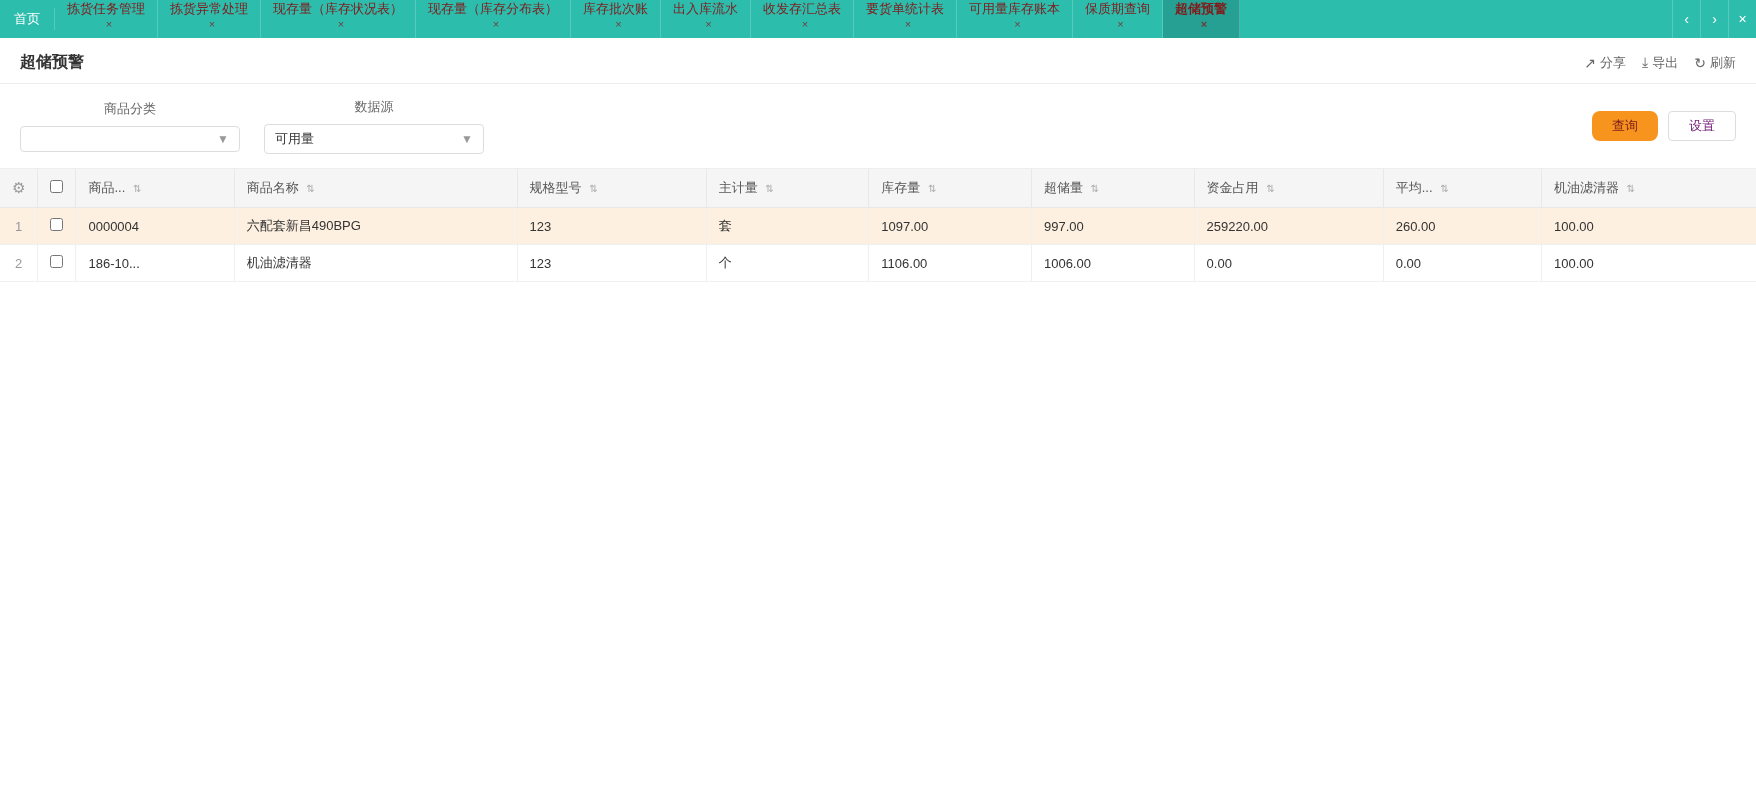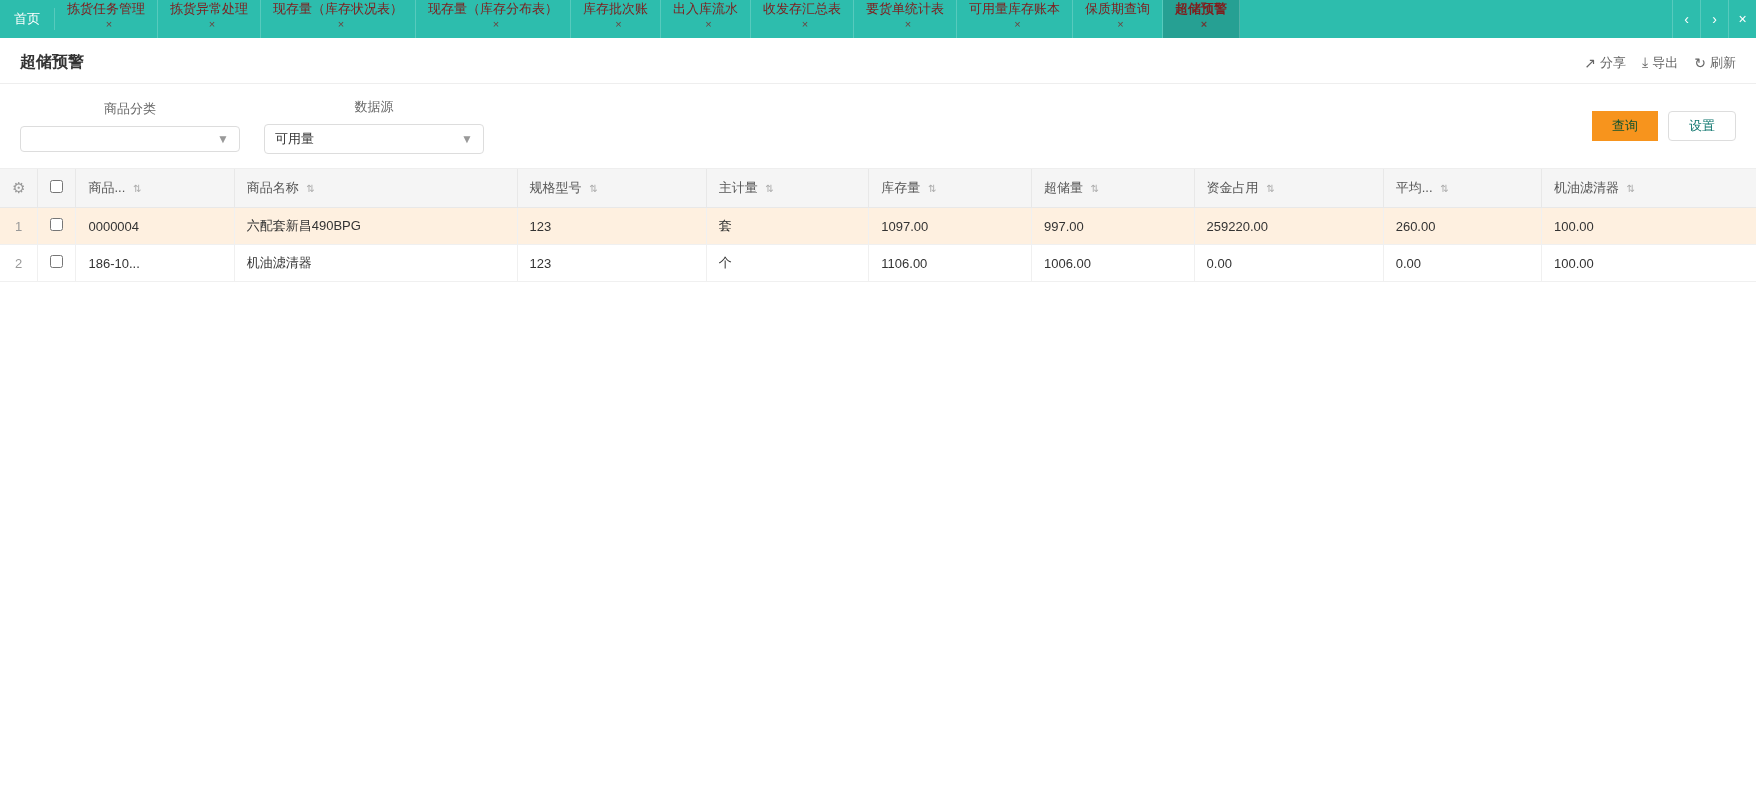--- a/index.html
+++ b/index.html
@@ -132,30 +132,30 @@
       justify-content: space-between;
     }
     .filter-select .chevron { color: #999; font-size: 12px; }
     .filter-actions {
       margin-left: auto;
       display: flex;
       gap: 10px;
     }
     .btn-primary {
       background: #f7941d;
-      color: #14532d;
+      color: #7f1d1d;
       border: none;
-      border-radius: 0;
+      border-radius: 8px;
       padding: 6px 20px;
       cursor: pointer;
       font-size: 13px;
     }
     .btn-default {
       background: #fff;
-      color: #0f766e;
+      color: #701a75;
       border: 1px solid #ddd;
       border-radius: 4px;
       padding: 5px 20px;
       cursor: pointer;
       font-size: 13px;
     }
 
     
     .table-wrapper {
       padding: 0 0;

